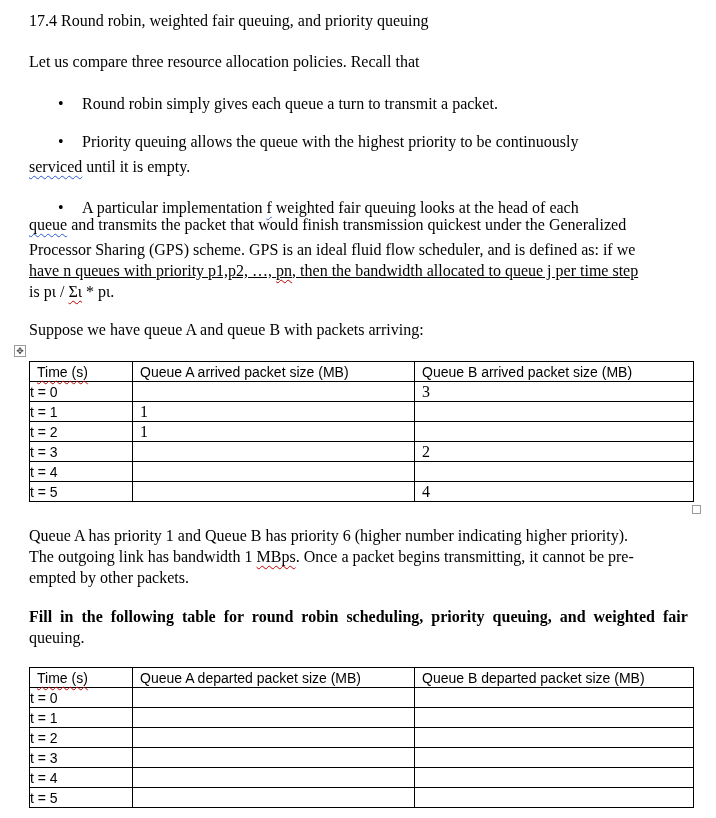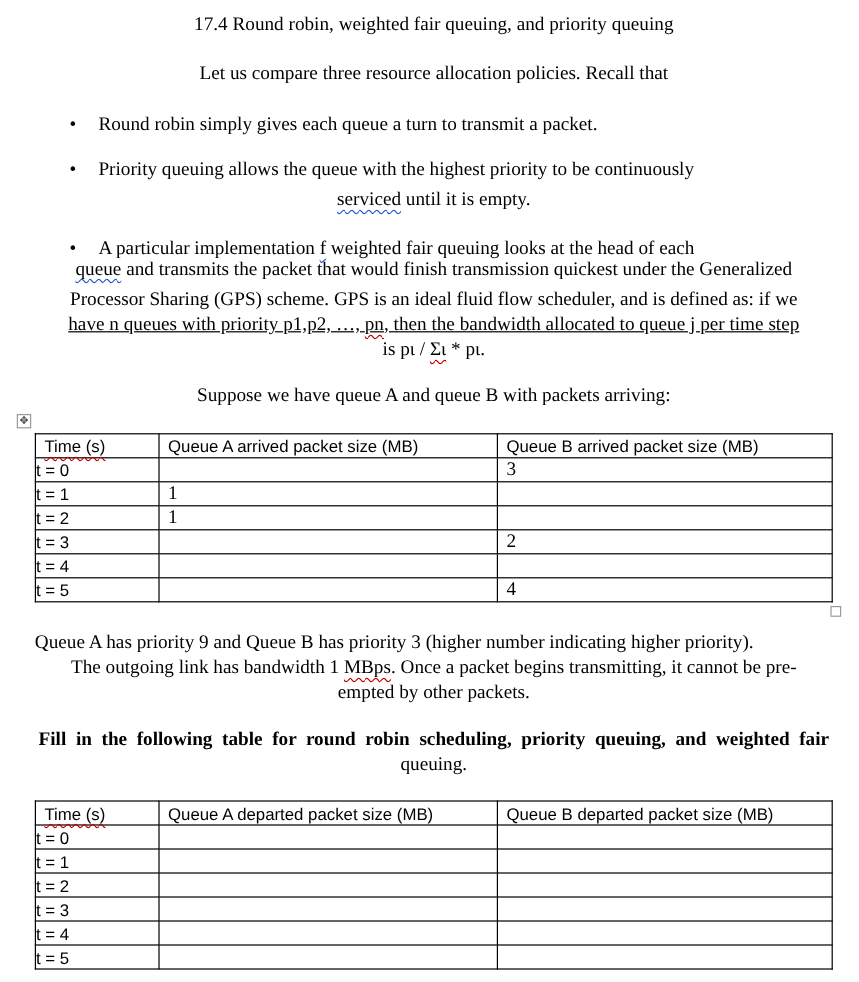--- a/index.html
+++ b/index.html
@@ -1,21 +1,21 @@
 <!DOCTYPE html>
 <html><head>
   <meta charset="utf-8">
   <style>
     html, body { margin: 0; padding: 0; background: #ffffff; }
     body {
       width: 716px; height: 818px; position: relative; overflow: hidden;
       font-family: "Liberation Serif", "DejaVu Serif", serif;
       color: #000; font-size: 16px;
     }
-    .p { position: absolute; left: 29px; width: 665px; line-height: 21px; margin: 0; text-align: center; }
+    .p { position: absolute; left: 29px; width: 665px; line-height: 21px; margin: 0; }
     .justify { text-align: justify; text-align-last: left; }
     .bullet-line { position: absolute; left: 58px; line-height: 21px; white-space: nowrap; }
     .bullet-line .dot { display: inline-block; width: 24px; }
     .squig {
       text-decoration: underline wavy #c00000;
       text-decoration-thickness: 1px;
       text-underline-offset: 3px;
     }
     .squig-blue {
       text-decoration: underline wavy #2b57d4;
@@ -119,21 +119,21 @@
   <tr>
     <td class="time">t = 5</td>
     <td class="val"></td>
     <td class="val">4</td>
   </tr>
 </tbody>
   </table>
 
 <div class="resize-handle"></div>
 
-<p class="p justify" style="top:525px; white-space:nowrap;">Queue A has priority 9 and Queue B has priority 3 (higher number indicating higher priority).</p>
+<p class="p justify" style="top:525px; white-space:nowrap;">Queue A has priority 1 and Queue B has priority 6 (higher number indicating higher priority).</p>
 <p class="p" style="top:546px; white-space:nowrap;">
   <span>The outgoing link has bandwidth 1 </span><span class="squig">MBps</span><span>. Once a packet begins transmitting, it cannot be pre-</span>
 </p>
 <p class="p" style="top:567px;font-family:Liberation Serif, serif;">empted by other packets.</p>
 
 <p class="p" style="top:606px; word-spacing:4px; white-space:nowrap;font-weight:bold;">Fill in the following table for round robin scheduling, priority queuing, and weighted fair</p>
 <p class="p" style="top:627px;">queuing.</p>
 
 <table class="grid" style="top:667px;">
   <colgroup>

